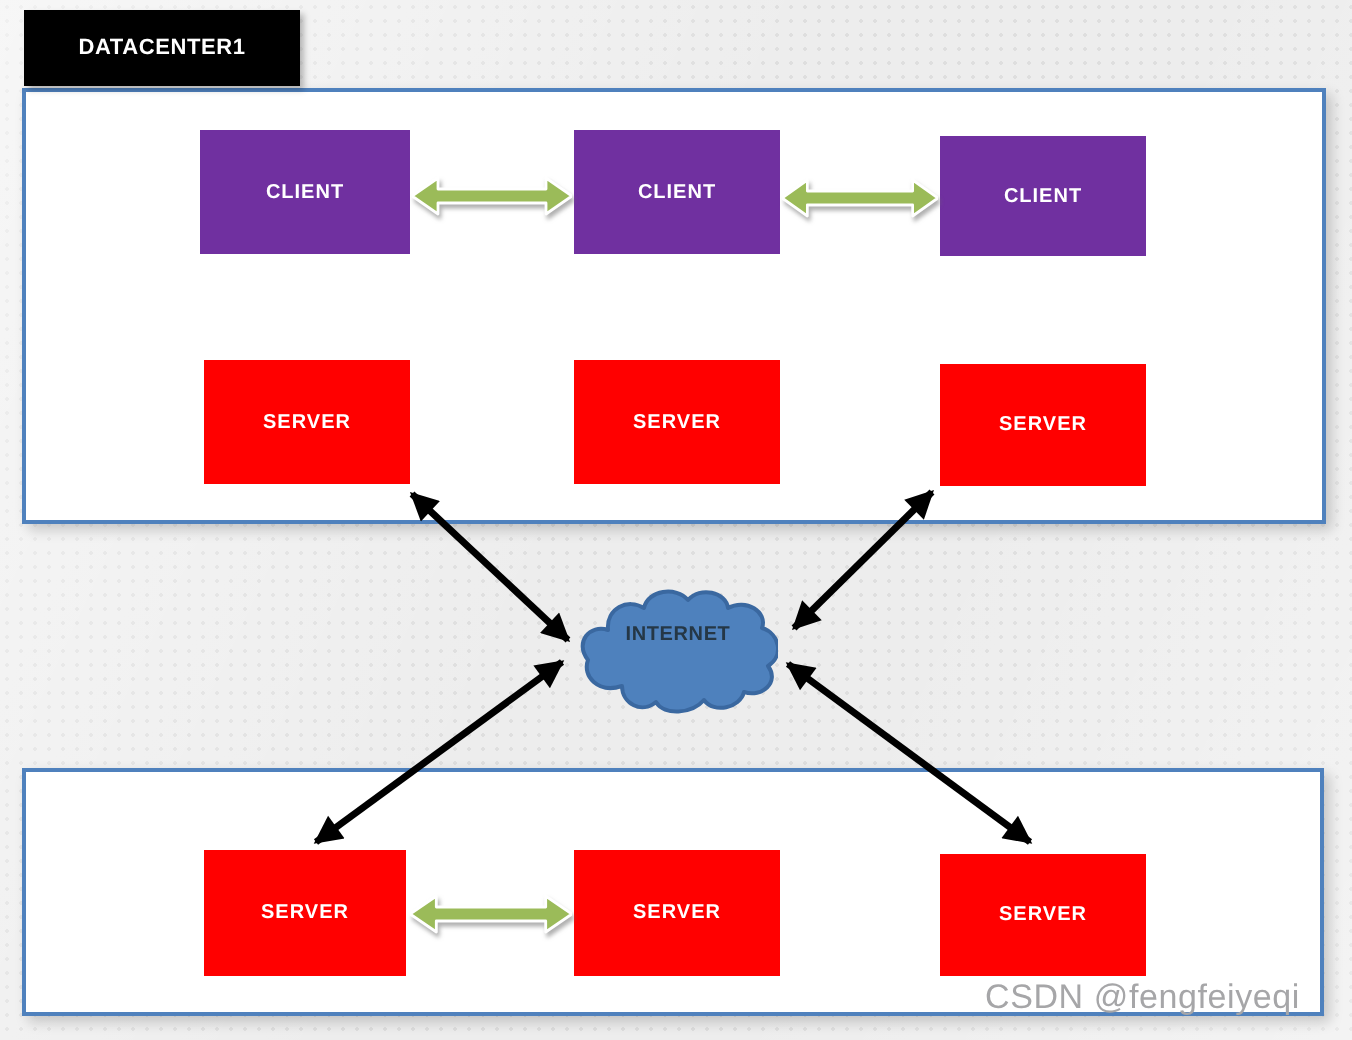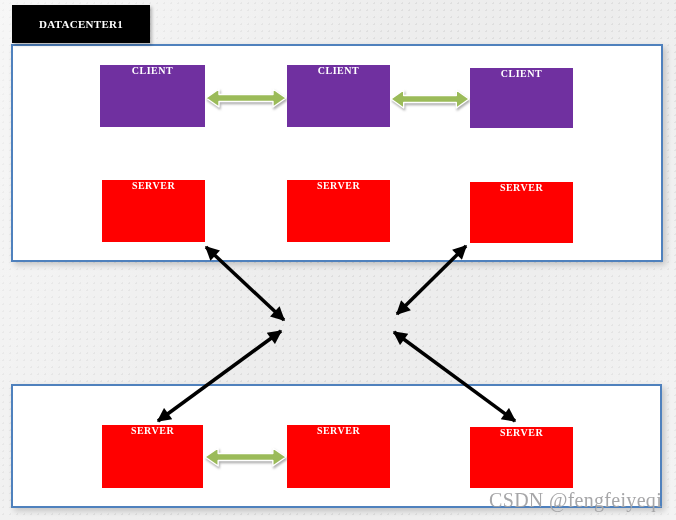--- a/index.html
+++ b/index.html
@@ -1,55 +1,55 @@
 <!DOCTYPE html>
 <html><head>
 <meta charset="utf-8">
 <style>
   html,body { margin:0; padding:0; background:#fff; }
   .canvas {
     position:relative; width:676px; height:520px; overflow:hidden;
-    font-family:Liberation Serif, serif;
+    font-family:Liberation Sans, sans-serif;
     background-color:#ededed;
     background-image:
       linear-gradient(115deg, rgba(255,255,255,0.55) 0%, rgba(255,255,255,0) 45%),
       linear-gradient(295deg, rgba(255,255,255,0.35) 0%, rgba(255,255,255,0) 35%),
       radial-gradient(rgba(170,170,170,0.22) 1px, rgba(0,0,0,0) 1px);
     background-size:100% 100%, 100% 100%, 7px 7px;
   }
   .dc-label {
     position:absolute; background:#000; color:#fff; z-index:3;
     display:flex; align-items:center; justify-content:center;
     font-weight:bold; font-size:11px; letter-spacing:0.3px;
     box-shadow:2px 2px 3px rgba(0,0,0,0.25);
   }
   .dc-box {
     position:absolute; background:#fff; border:2px solid #4f81bd;
     box-sizing:border-box; z-index:1;
     box-shadow:3px 3px 6px rgba(0,0,0,0.18);
   }
   .node {
     position:absolute; z-index:2; color:#fff;
-    display:flex; justify-content:center;
+    display:flex; align-items:center; justify-content:center;
     font-weight:bold; font-size:10px; letter-spacing:0.5px;
   }
   .client { background:#7030a0; }
   .server { background:#ff0000; }
   .garrow { position:absolute; z-index:2; }
   .garrow svg { display:block; filter:drop-shadow(1px 2px 1px rgba(110,110,110,0.55)); }
   .arrows-layer { position:absolute; left:0; top:0; z-index:5; pointer-events:none; }
   .cloud-wrap { position:absolute; left:289px; top:291px; width:100px; height:66px; z-index:6; }
   .cloud-wrap svg { display:block; }
   .cloud-label {
     position:absolute; left:0; top:21px; width:100%; text-align:center;
     font-weight:bold; font-size:10px; color:#253746; letter-spacing:0.3px;
   }
   .watermark {
-    position:absolute; right:14px; top:489px; z-index:7;
-    color:#a6a6a8; font-size:20px; letter-spacing:0.3px;
+    position:absolute; right:26px; top:489px; z-index:7;
+    color:#a6a6a8; font-size:17px; letter-spacing:0.3px;
   }
 </style>
 </head>
 <body>
 
 <div class="canvas">
 
   <div class="dc-label" style="left:12px; top:5px; width:138px; height:38px;">
     <span>DATACENTER1</span>
   </div>
@@ -111,16 +111,33 @@
       </marker>
     </defs>
     <g stroke="#000" stroke-width="3.5" fill="none">
       <line x1="206" y1="247" x2="284" y2="320" marker-start="url(#ah)" marker-end="url(#ah)"></line>
       <line x1="281" y1="331" x2="158" y2="421" marker-start="url(#ah)" marker-end="url(#ah)"></line>
       <line x1="466" y1="246" x2="397" y2="314" marker-start="url(#ah)" marker-end="url(#ah)"></line>
       <line x1="394" y1="332" x2="515" y2="421" marker-start="url(#ah)" marker-end="url(#ah)"></line>
     </g>
   </svg>
 
+  <div class="cloud-wrap">
+    <svg width="100" height="66" viewBox="0 0 100 66">
+      <path d="M 22,52
+               C 10,56 2,47 5,39
+               C -2,30 6,21 15,24
+               C 14,13 25,8 33,13
+               C 35,4 49,2 55,9
+               C 61,2 74,5 75,13
+               C 84,8 95,15 92,23
+               C 101,26 103,37 95,42
+               C 101,50 92,58 83,55
+               C 81,63 68,66 63,59
+               C 57,66 43,67 39,60
+               C 32,66 22,61 22,52 Z" fill="#4e81bd" stroke="#3a68a0" stroke-width="2" stroke-linejoin="round"></path>
+    </svg>
+    <div class="cloud-label">INTERNET</div>
+  </div>
 
   <div class="watermark">CSDN @fengfeiyeqi</div>
 
 </div>
 
 </body></html>

